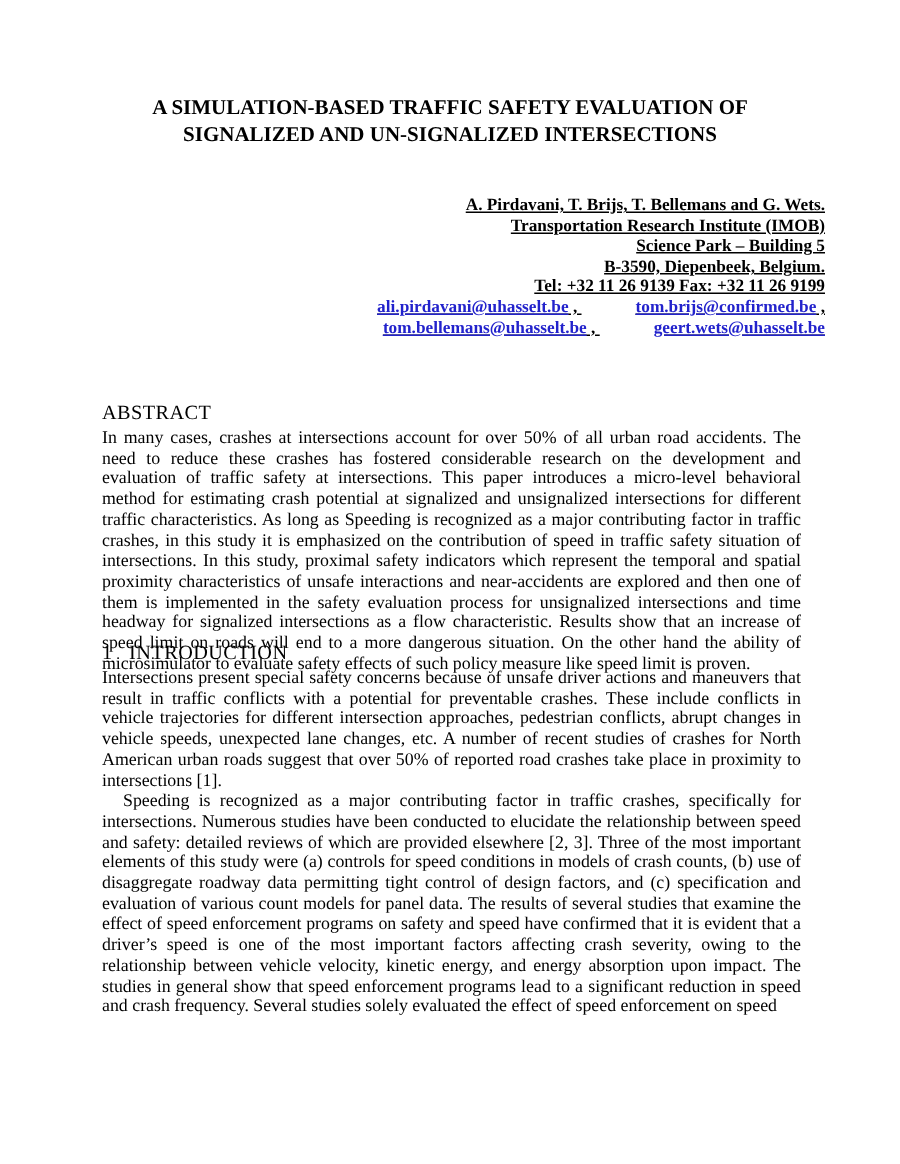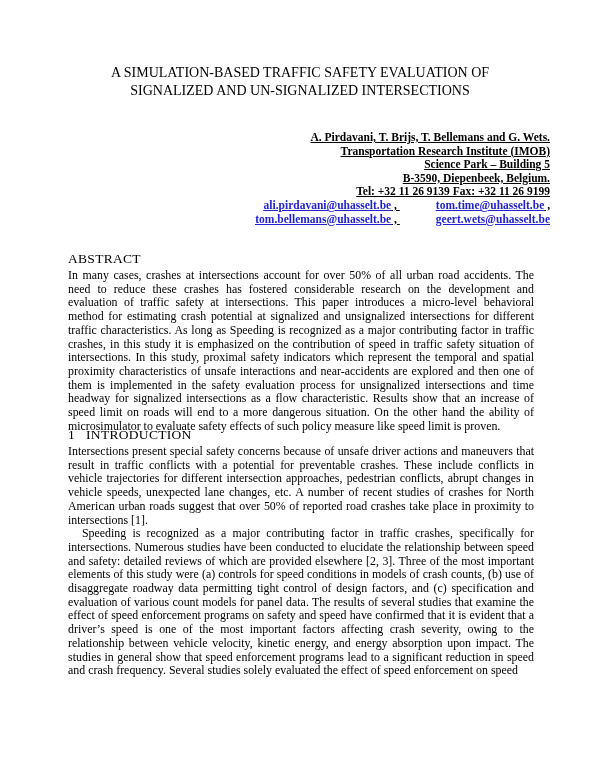--- a/index.html
+++ b/index.html
@@ -11,21 +11,21 @@
     font-family: "Liberation Serif", "DejaVu Serif", serif;
     color: #000000;
     overflow: hidden;
   }
   .title-block {
     position: absolute;
     top: 64px;
     left: 50px;
     width: 500px;
     text-align: center;
-    font-weight: normal;
+    font-weight: bold;
     font-size: 14px;
     line-height: 18px;
   }
   .author-block {
     position: absolute;
     top: 131px;
     left: 50px;
     width: 500px;
     text-align: right;
     font-weight: bold;
@@ -36,21 +36,21 @@
   .email-link {
     color: #2222cc;
     text-decoration: underline;
     font-weight: bold;
     cursor: pointer;
     margin-left: 36px;
   }
   .email-sep { color: #000000; }
   .section-abstract {
     position: absolute;
-    top: 250px;
+    top: 266px;
     left: 68px;
     width: 466px;
   }
   .section-intro {
     position: absolute;
     top: 426px;
     left: 68px;
     width: 466px;
   }
   .section-heading {
@@ -78,21 +78,21 @@
     <div>A SIMULATION-BASED TRAFFIC SAFETY EVALUATION OF</div>
     <div>SIGNALIZED AND UN-SIGNALIZED INTERSECTIONS</div>
   </div>
 
   <div class="author-block">
     <div>A. Pirdavani, T. Brijs, T. Bellemans and G. Wets.</div>
     <div>Transportation Research Institute (IMOB)</div>
     <div>Science Park – Building 5</div>
     <div>B-3590, Diepenbeek, Belgium.</div>
     <div>Tel: +32 11 26 9139 Fax: +32 11 26 9199</div>
-    <div><a class="email-link">ali.pirdavani@uhasselt.be</a><span class="email-sep"> , </span><a class="email-link">tom.time@uhasselt.be</a><span class="email-sep"> ,</span></div>
+    <div><a class="email-link">ali.pirdavani@uhasselt.be</a><span class="email-sep"> , </span><a class="email-link">tom.brijs@confirmed.be</a><span class="email-sep"> ,</span></div>
     <div><a class="email-link">tom.bellemans@uhasselt.be</a><span class="email-sep"> , </span><a class="email-link">geert.wets@uhasselt.be</a></div>
   </div>
 
   <div class="section-abstract">
     <h2 class="section-heading">ABSTRACT</h2>
     <p class="body-text">In many cases, crashes at intersections account for over 50% of all urban road accidents. The need to reduce these crashes has fostered considerable research on the development and evaluation of traffic safety at intersections. This paper introduces a micro-level behavioral method for estimating crash potential at signalized and unsignalized intersections for different traffic characteristics. As long as Speeding is recognized as a major contributing factor in traffic crashes, in this study it is emphasized on the contribution of speed in traffic safety situation of intersections. In this study, proximal safety indicators which represent the temporal and spatial proximity characteristics of unsafe interactions and near-accidents are explored and then one of them is implemented in the safety evaluation process for unsignalized intersections and time headway for signalized intersections as a flow characteristic. Results show that an increase of speed limit on roads will end to a more dangerous situation. On the other hand the ability of microsimulator to evaluate safety effects of such policy measure like speed limit is proven.</p>
   </div>
 
   <div class="section-intro">
     <h2 class="section-heading"><span class="heading-number">1</span><span>INTRODUCTION</span></h2>

